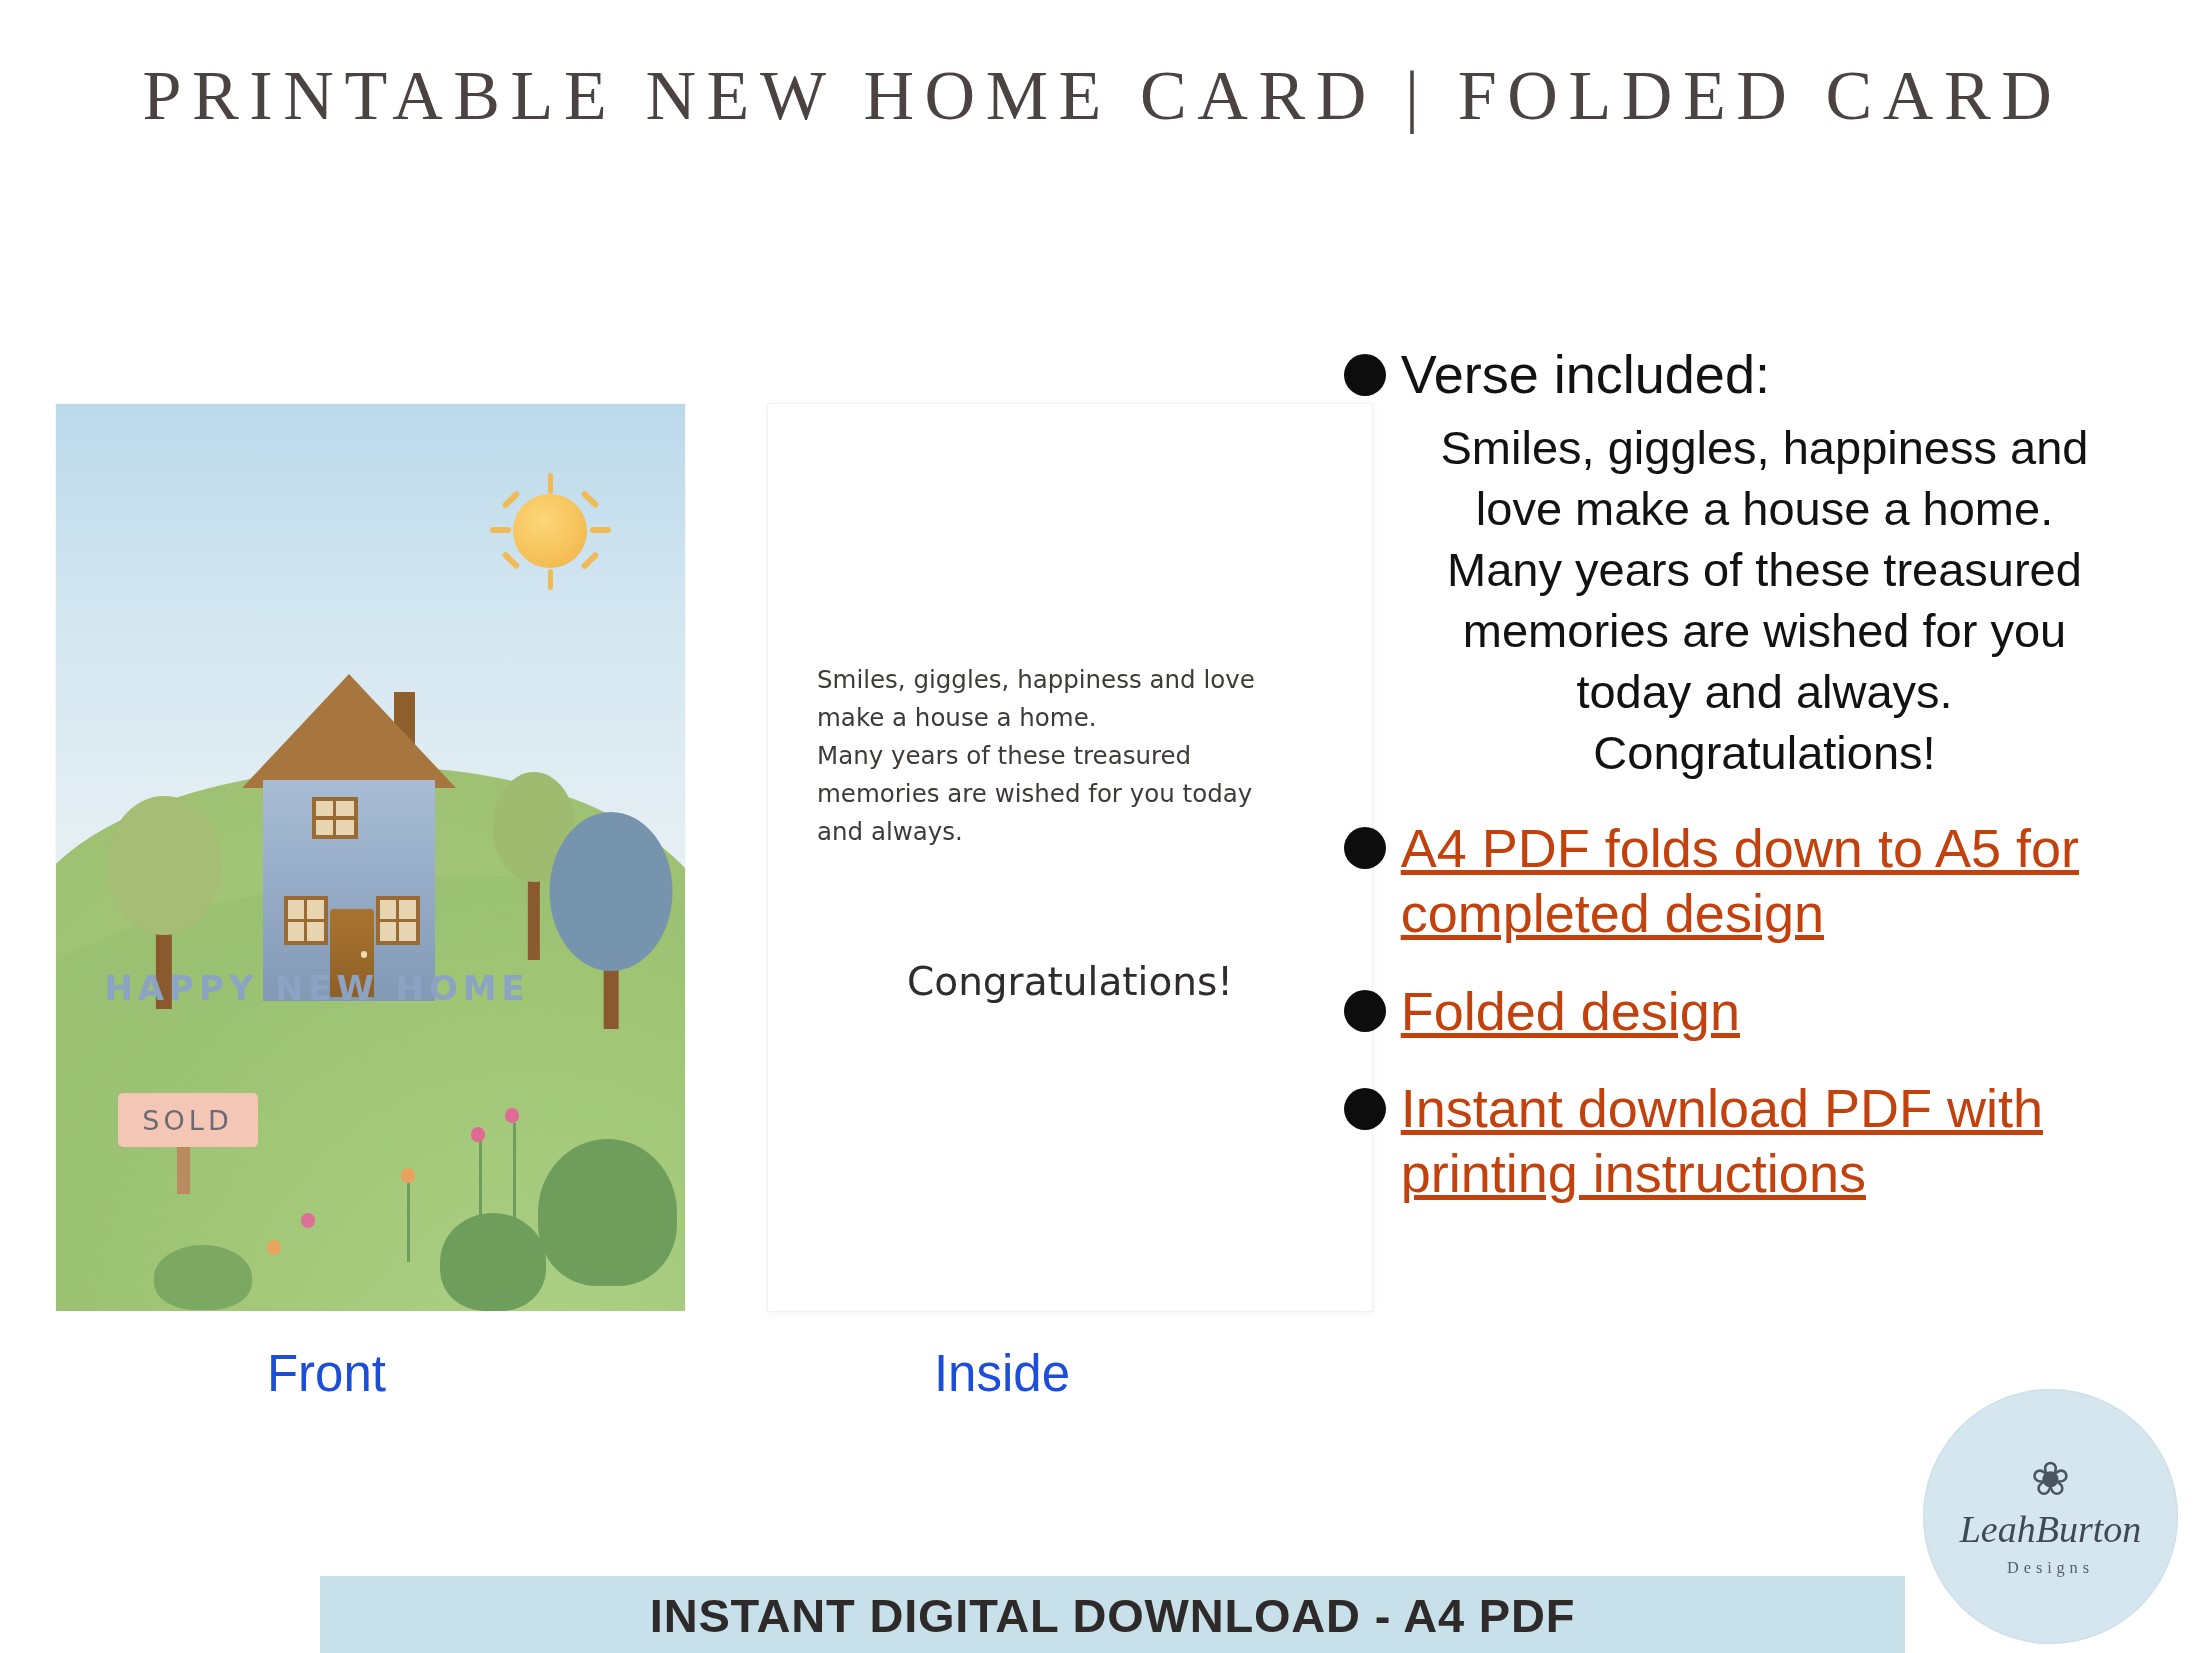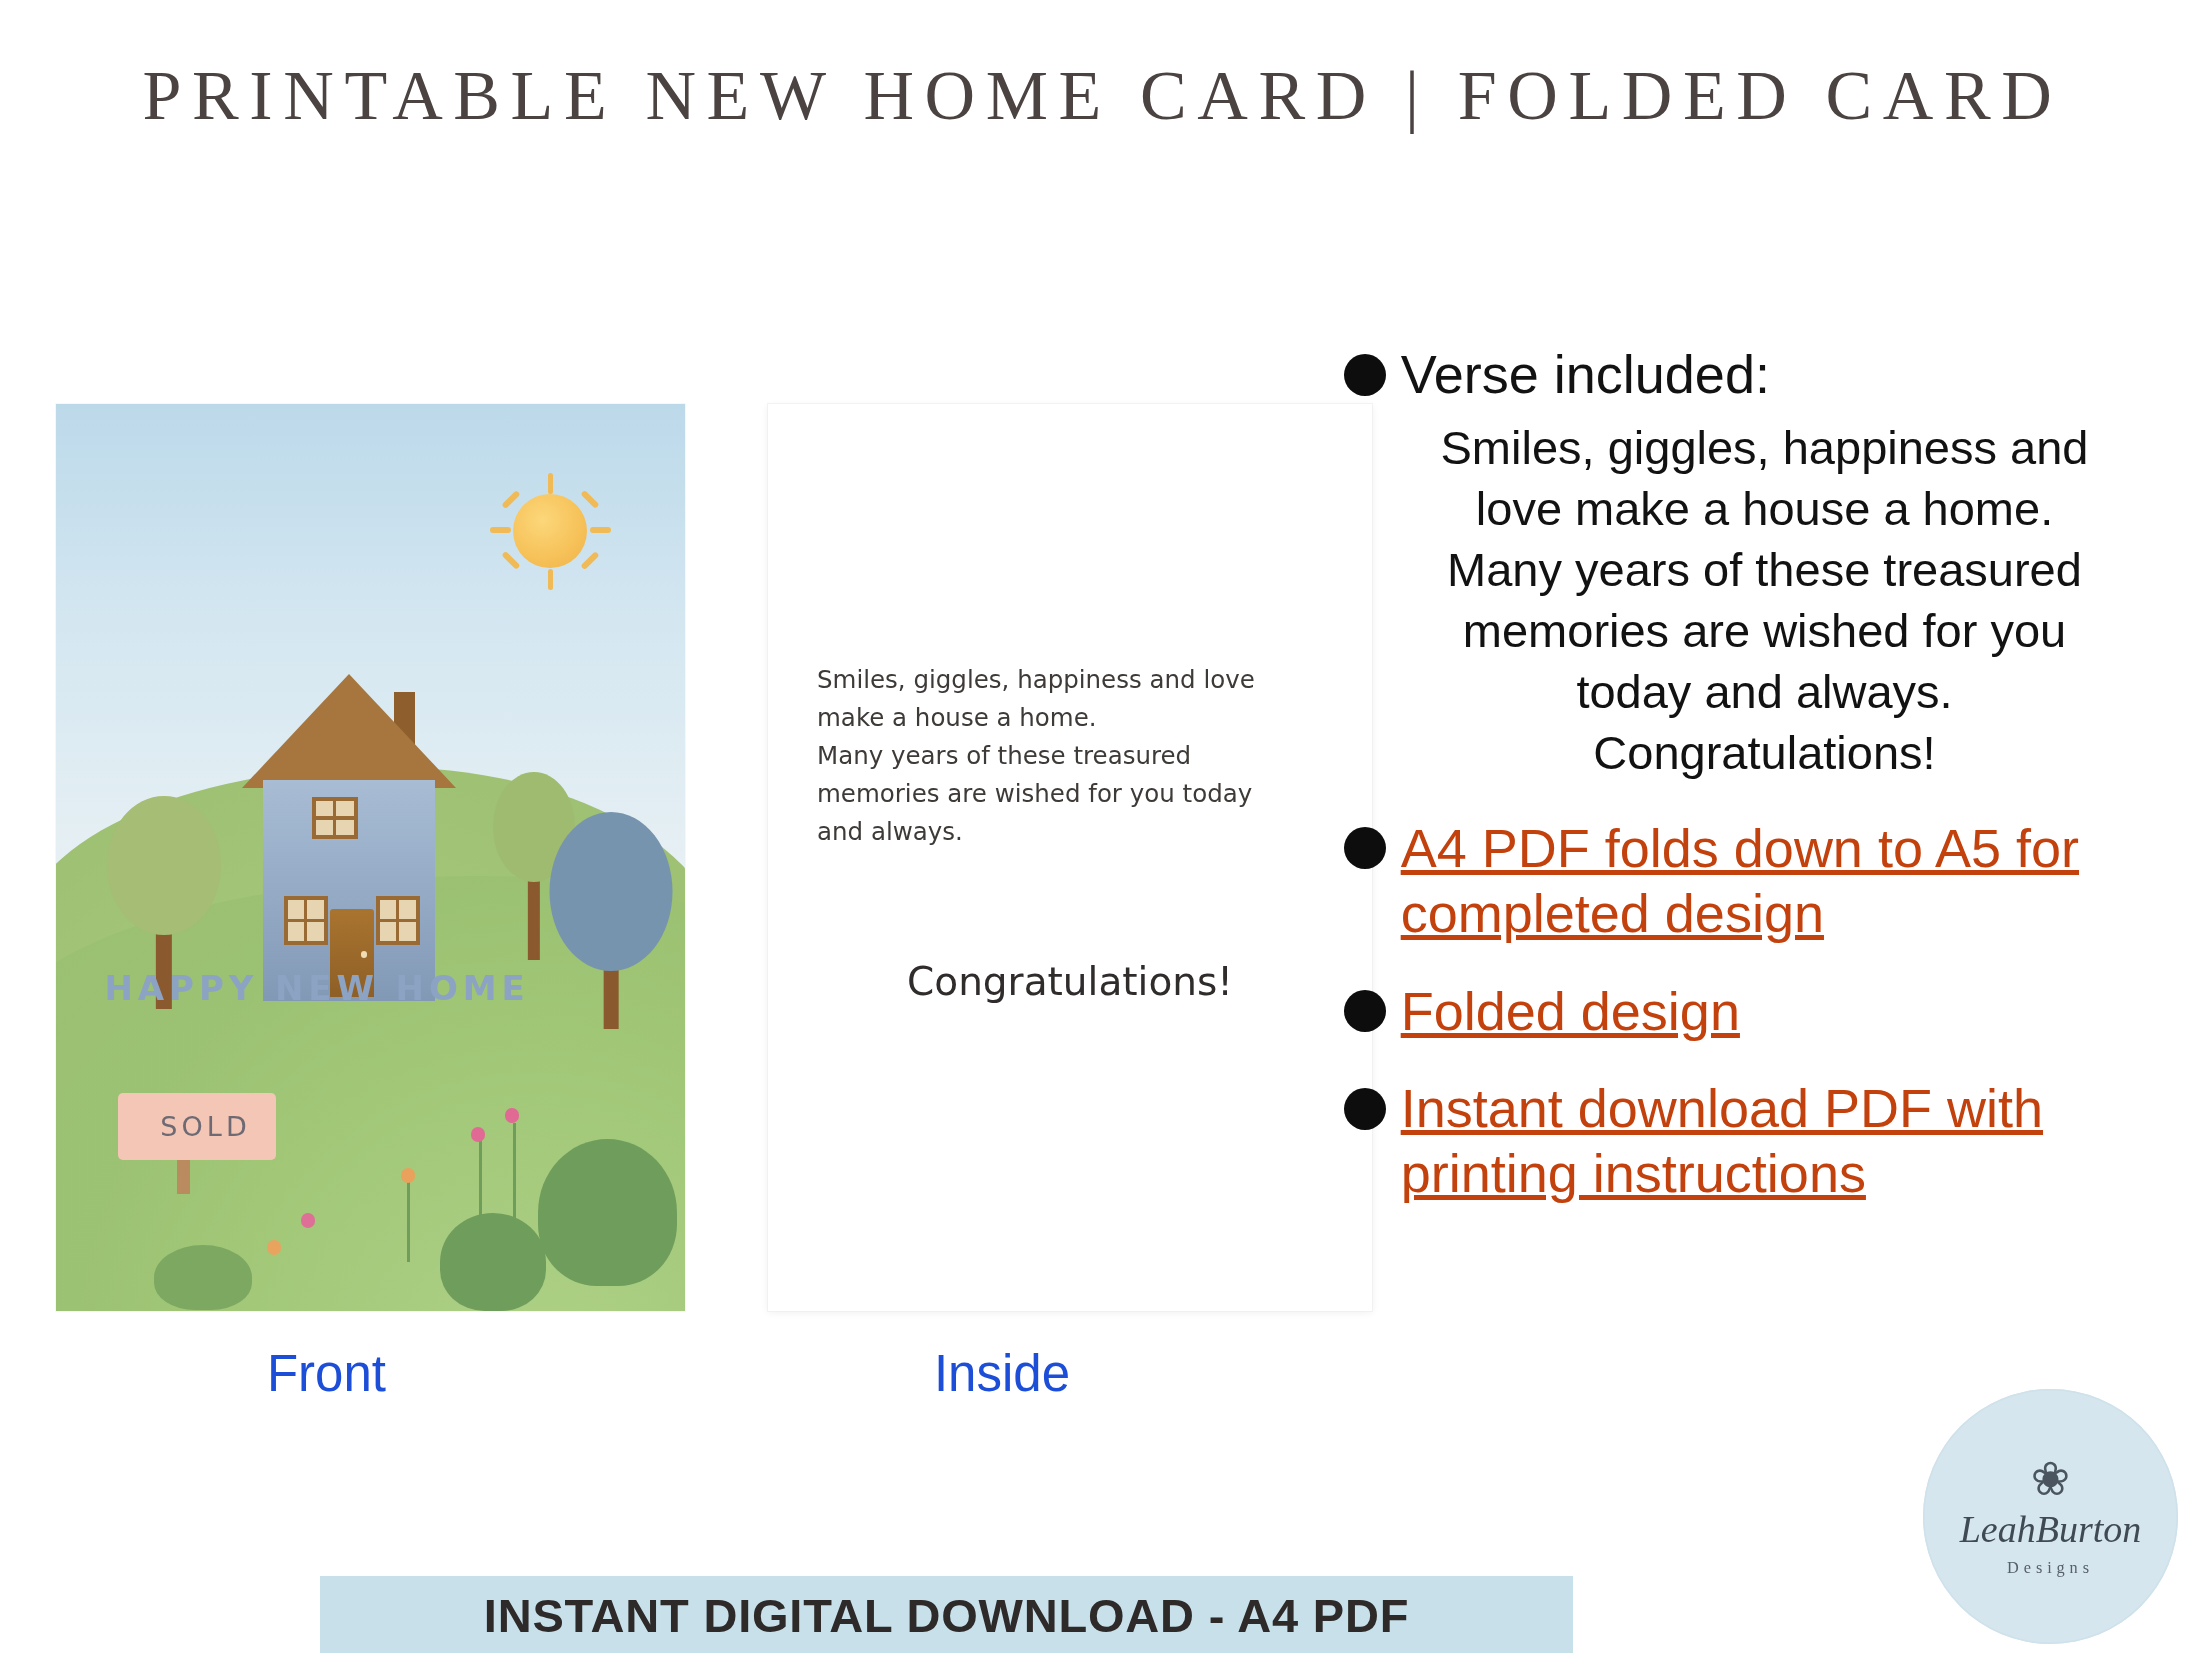--- a/index.html
+++ b/index.html
@@ -108,24 +108,24 @@
   .happy-text {
     position:absolute; left:49px; top:564px; width:539px;
     font-family:"DejaVu Sans", sans-serif;
     font-size:34px; letter-spacing:4.9px; color:#8ca3c4;
     font-weight:600; text-transform:uppercase;
   }
 
   .sold-sign { position:absolute; left:62px; top:676px; width:155px; height:114px; }
   .sold-post { position:absolute; left:59px; top:42px; width:13px; height:72px; background:#b98b5e; }
   .sold-board {
-    position:absolute; left:0; top:13px; width:140px; height:67px;
+    position:absolute; left:0; top:13px; width:140px; height:54px;
     background:#f3c6b5; border-radius:4.9px;
     display:flex; align-items:center; justify-content:center;
-    font-family:"DejaVu Sans", sans-serif; font-size:27px; letter-spacing:4.1px; color:#6e6a74;padding-left:18px;
+    font-family:"DejaVu Sans", sans-serif; font-size:27px; letter-spacing:4.1px; color:#6e6a74;
   }
 
   .bush { position:absolute; border-radius:50% 50% 42% 42%; background:#6f9e5c; }
   .flower { position:absolute; width:14.7px; height:14.7px; border-radius:50%; }
   .stem { position:absolute; width:3.3px; background:#6f9e5c; }
 
   .card-inside {
     position:absolute; left:719px; top:0; width:604px; height:907px;
     background:#ffffff; box-shadow:0 0 0 0.8px #efefef, 0 1.6px 8.2px rgba(0,0,0,.07);
   }
@@ -174,21 +174,21 @@
     border-radius:50%; background:#d6e6ee;
     display:flex; flex-direction:column; align-items:center; justify-content:center;
     box-shadow: inset 0 0 0 1.6px #cfe1ea;
   }
   .logo-mark { font-size:47px; color:#4a5560; line-height:1; margin-bottom:4.9px; }
   .logo-name { font-family:"Liberation Serif", serif; font-style:italic; font-size:38px; color:#3f4a55; }
   .logo-sub { font-family:"Liberation Serif", serif; font-size:16.3px; letter-spacing:4.9px; color:#55606b; margin-top:6.5px; }
 
   
   .footer {
-    position:absolute; left:320px; top:1576px; width:1253px; height:78px;
+    position:absolute; left:320px; top:1576px; width:1585px; height:78px;
     background:#c7e0ea;
     display:flex; align-items:center; justify-content:center;
     font-size:47px; font-weight:bold; color:#2d2a29; letter-spacing:0.8px;
   }
 </style>
 </head>
 <body>
 
 <div class="title">Printable New Home Card | Folded Card</div>
 

